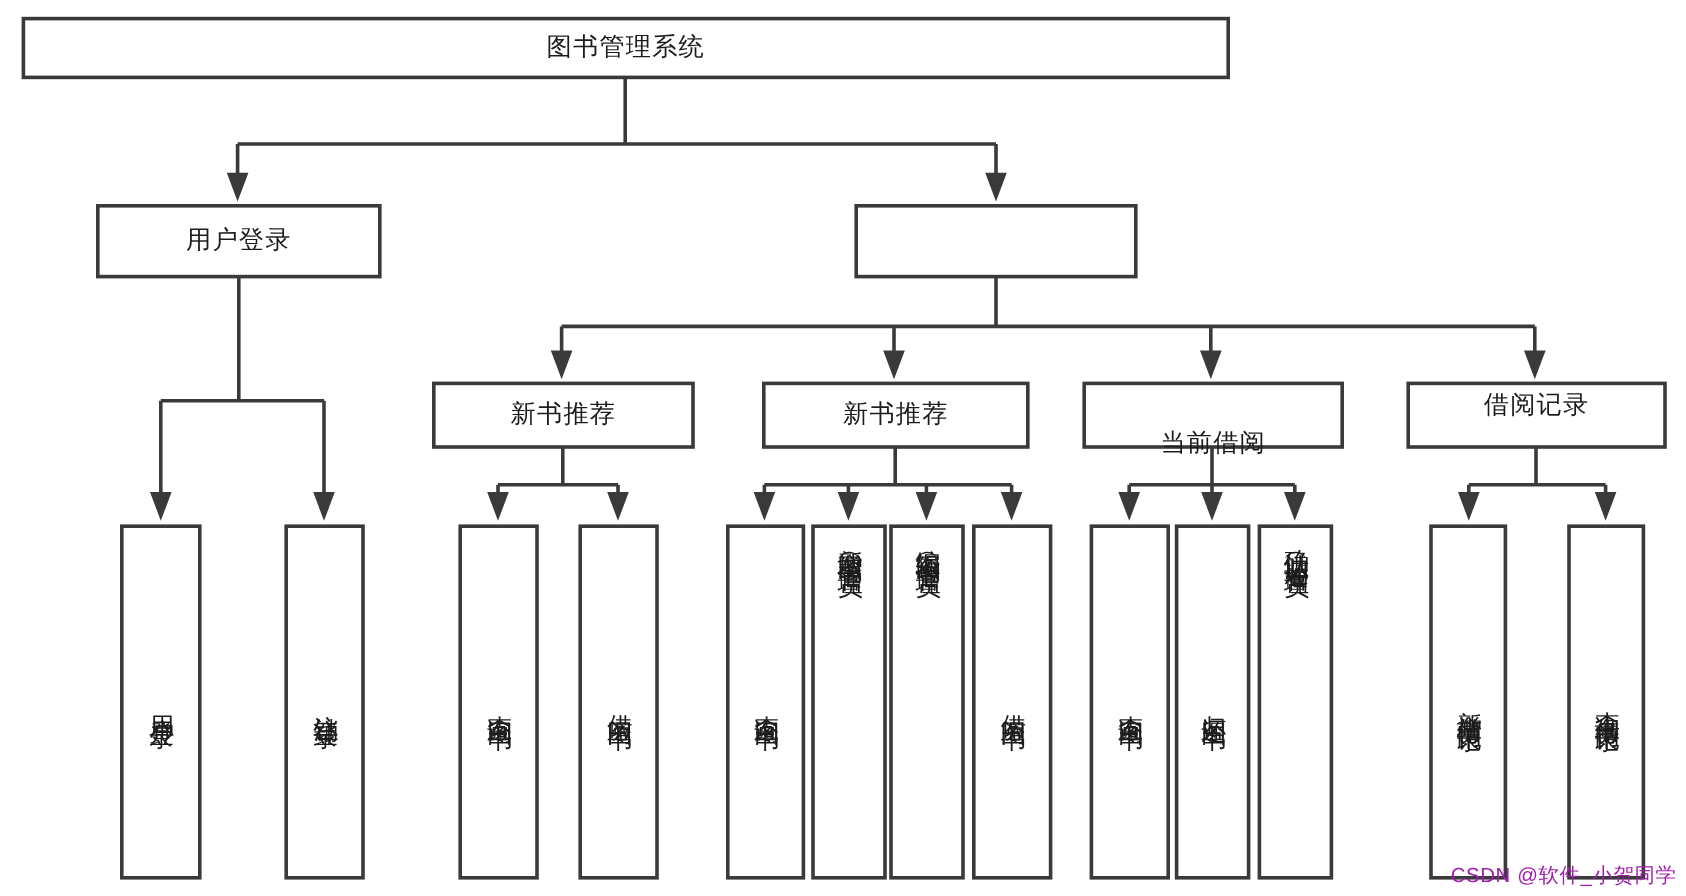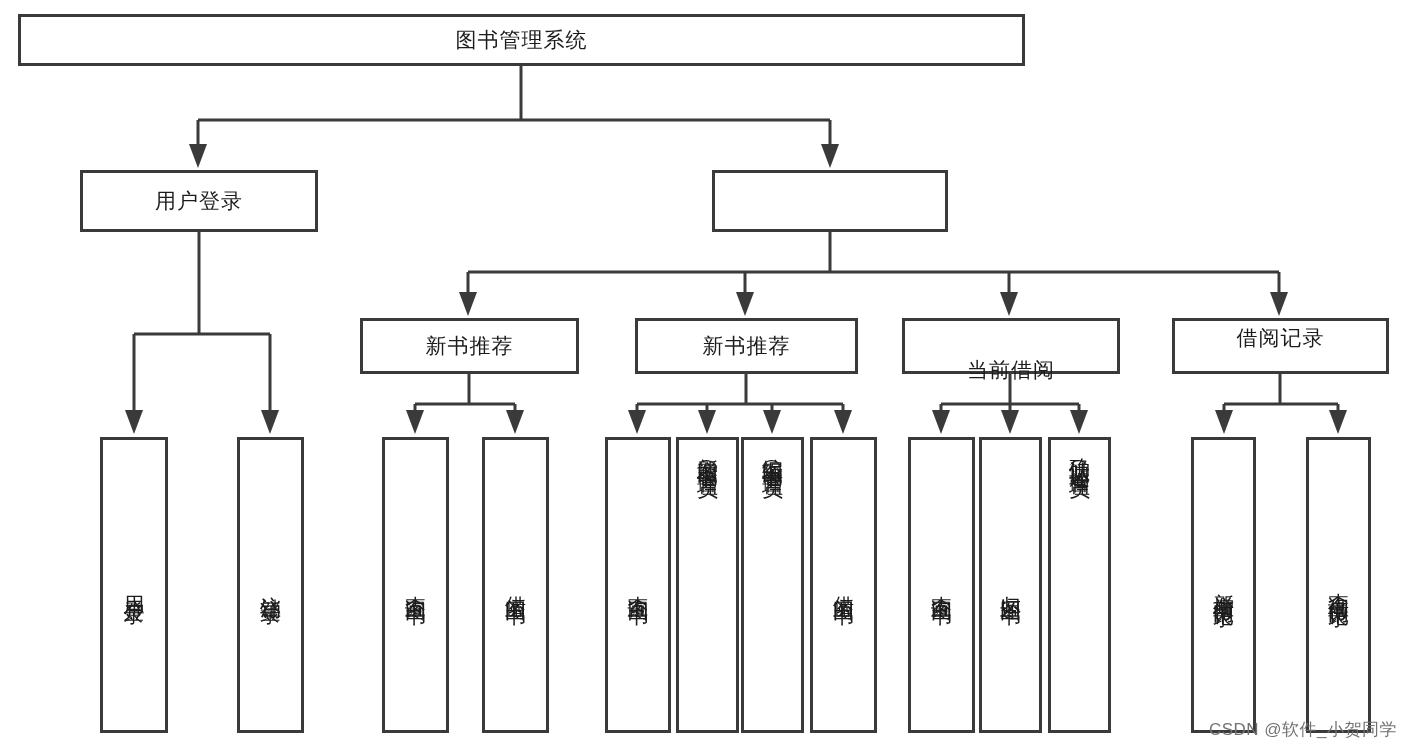--- a/index.html
+++ b/index.html
@@ -62,21 +62,21 @@
     display:block;
     letter-spacing:3px;
     text-align:center;
   }
 
   #watermark{
     position:absolute;
     right:8px;
     bottom:6px;
     font-size:17px;
-    color:#737373;
+    color:#a21caf;
     font-family:"Liberation Sans","DejaVu Sans",sans-serif;
     letter-spacing:0.5px;
     white-space:nowrap;
     user-select:none;
   }
 </style>
 </head>
 <body>
 
 <div id="diagram-root">

